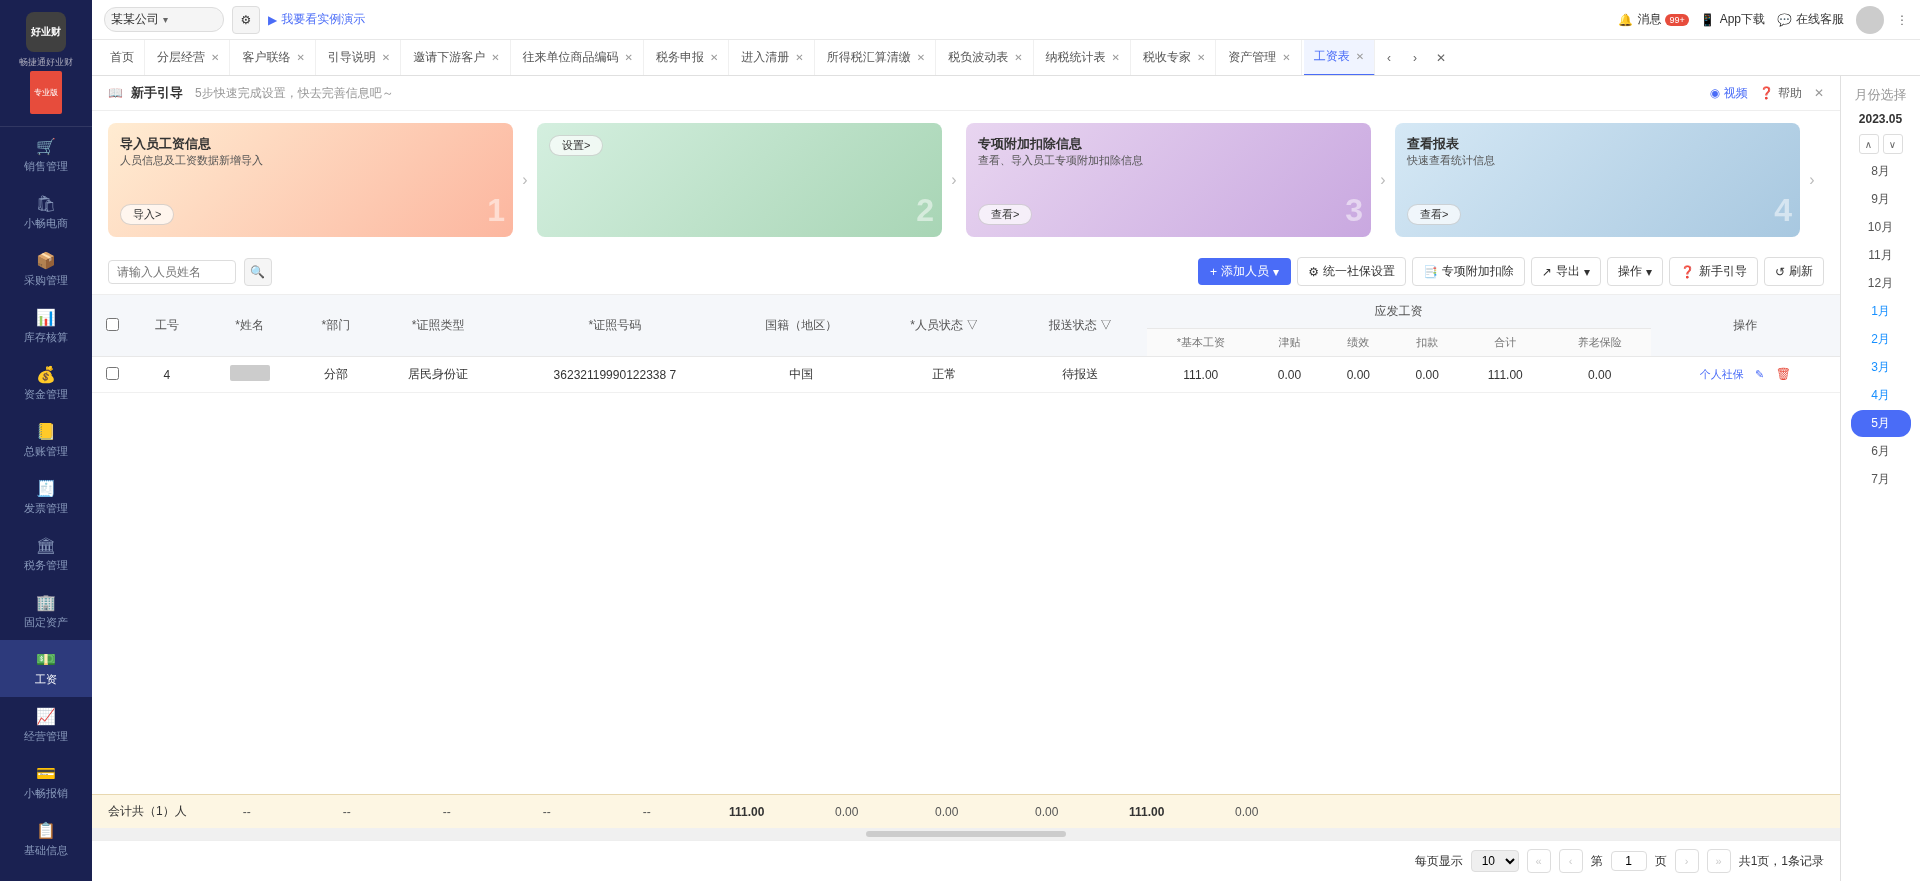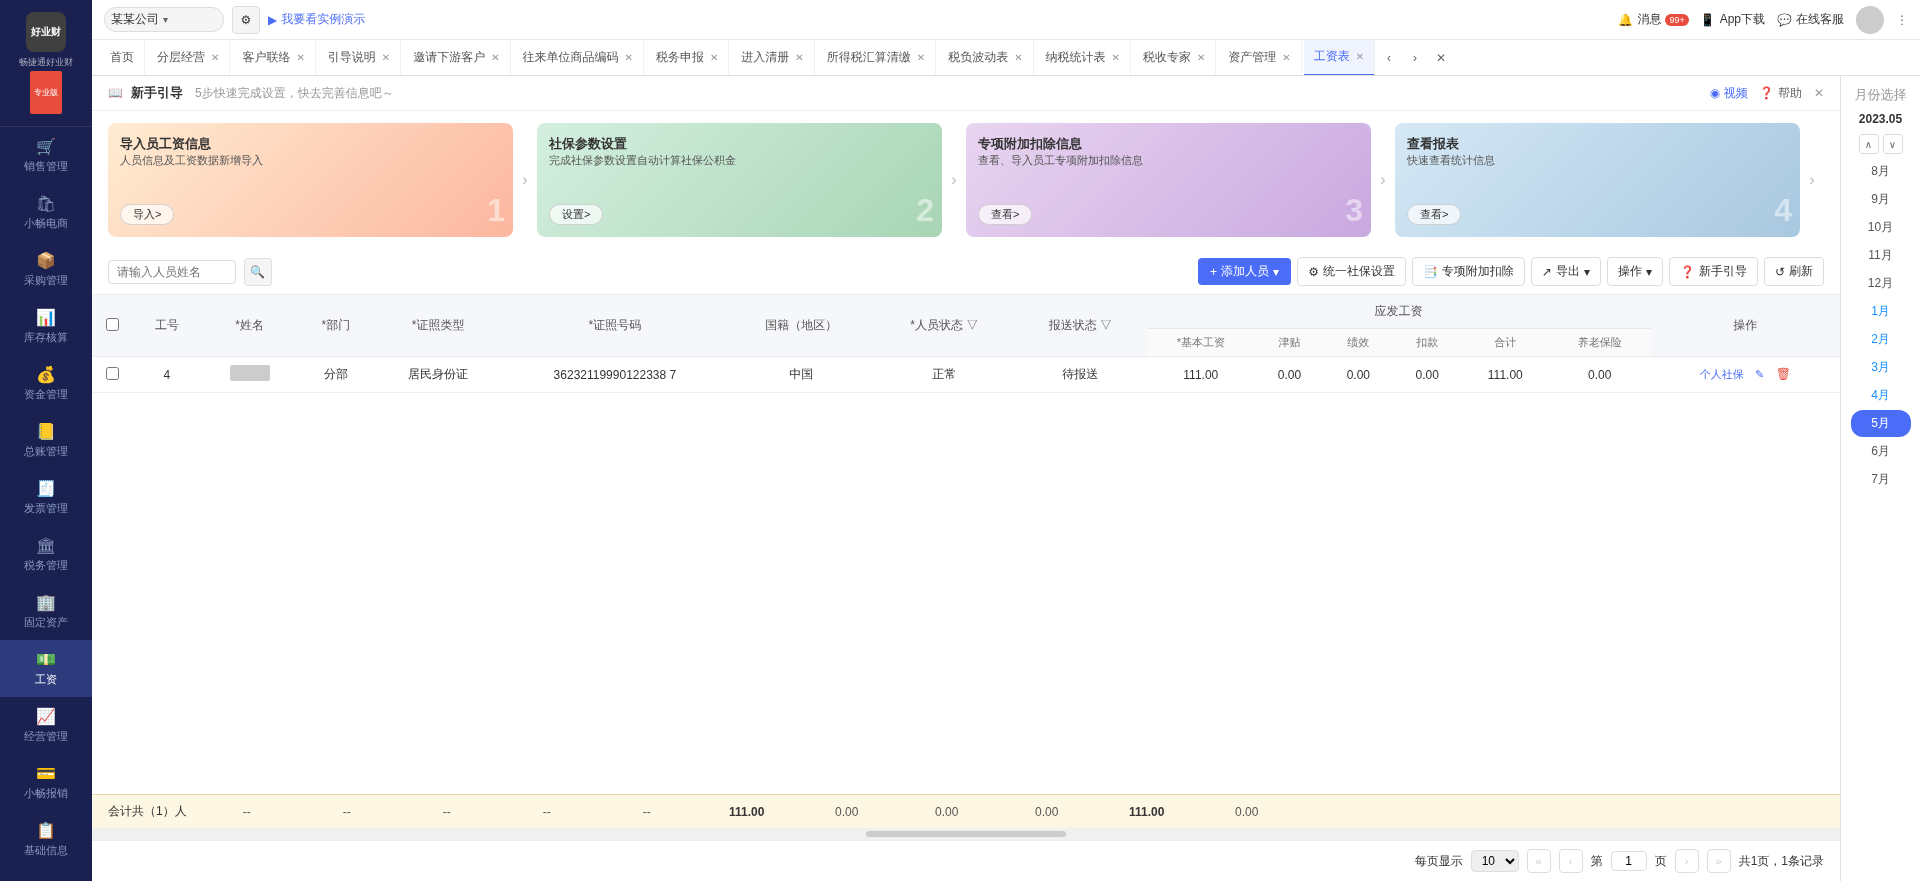--- a/index.html
+++ b/index.html
@@ -301,24 +301,20 @@
           <div>
             <div class="step-title">导入员工资信息</div>
             <div class="step-desc">人员信息及工资数据新增导入</div>
           </div>
           <div class="step-btn">导入&gt;</div>
           <div class="step-num">1</div>
         </div>
         <div class="step-arrow">›</div>
 
         <div class="step-card step2">
-          <div>
-            <div class="step-title">社保参数设置</div>
-            <div class="step-desc">完成社保参数设置自动计算社保公积金</div>
-          </div>
           <div class="step-btn">设置&gt;</div>
           <div class="step-num">2</div>
         </div>
         <div class="step-arrow">›</div>
 
         <div class="step-card step3">
           <div>
             <div class="step-title">专项附加扣除信息</div>
             <div class="step-desc">查看、导入员工专项附加扣除信息</div>
           </div>

